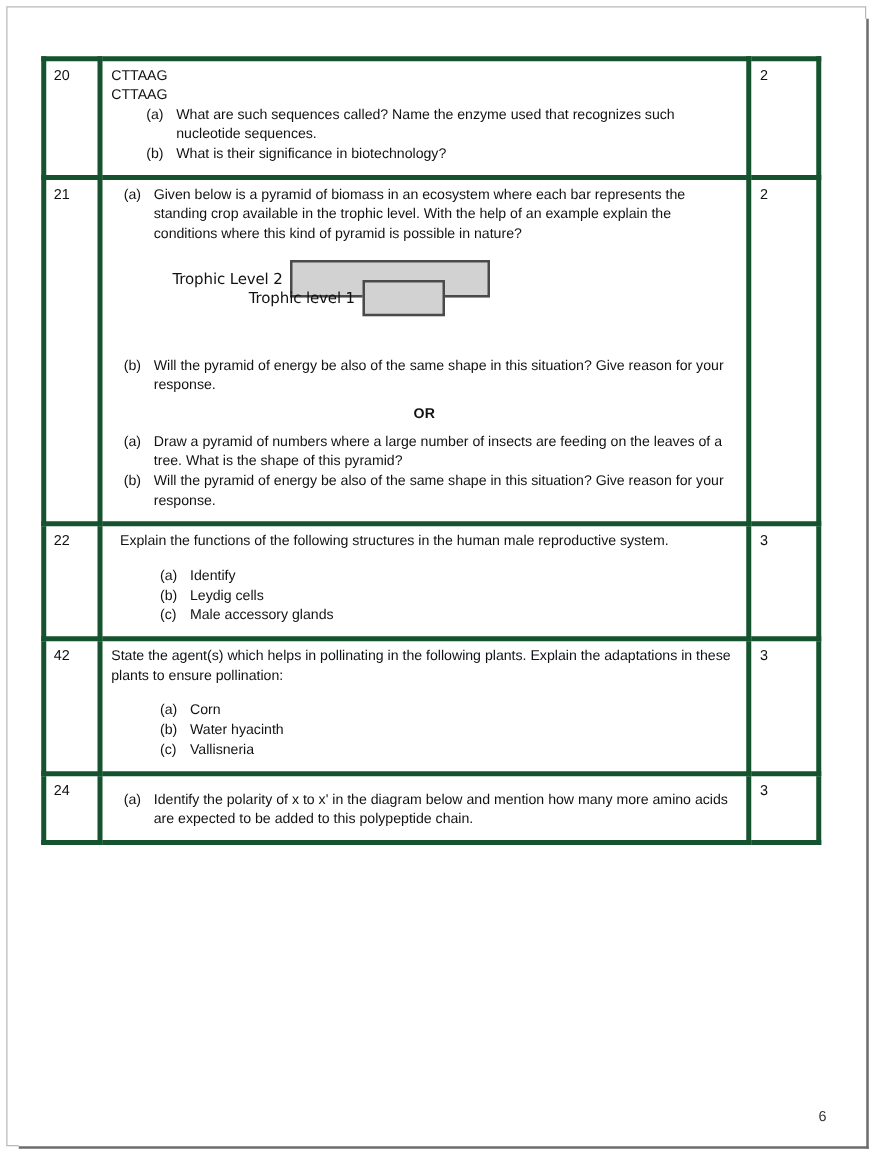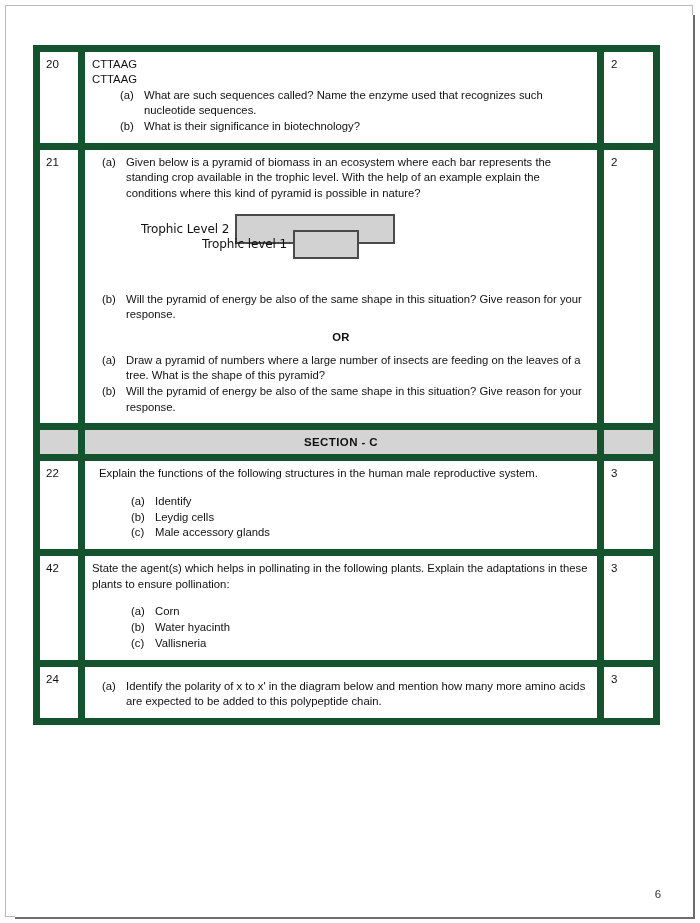--- a/index.html
+++ b/index.html
@@ -44,21 +44,21 @@
     position: absolute;
     left: 33px;
     top: 45px;
     width: 624px;
     border-collapse: collapse;
     table-layout: fixed;
     font-size: 11.3px;
     line-height: 1.36;
   }
   .qtable td {
-    border: 7px solid #14532d;
+    border: 4px solid #14532d;
     vertical-align: top;
     padding: 5px 7px 8px 7px;
     box-sizing: border-box;
   }
   .col-num { width: 45px; padding-left: 6px !important; }
   .col-body { width: 519px; }
   .col-marks { width: 56px; padding-left: 7px !important; }
 
   .num-cell, .marks-cell {
     font-size: 11.5px;
@@ -230,27 +230,20 @@
           <span class="mk">(b)</span>
           <span>Will the pyramid of energy be also of the same shape in this situation? Give reason for your response.</span>
         </li>
       </ul>
     </td>
     <td class="col-marks">
       <div class="marks-cell">2</div>
     </td>
   </tr>
 
-  <tr class="section-row">
-    <td class="col-num"></td>
-    <td class="col-body">
-      <div class="section-title">SECTION - C</div>
-    </td>
-    <td class="col-marks"></td>
-  </tr>
 
   <tr>
     <td class="col-num">
       <div class="num-cell">22</div>
     </td>
     <td class="col-body">
       <p class="q-para justify">Explain the functions of the following structures in the human male reproductive system.</p>
       <div class="spacer-md"></div>
       <ul class="sublist indent-sm">
         <li>

